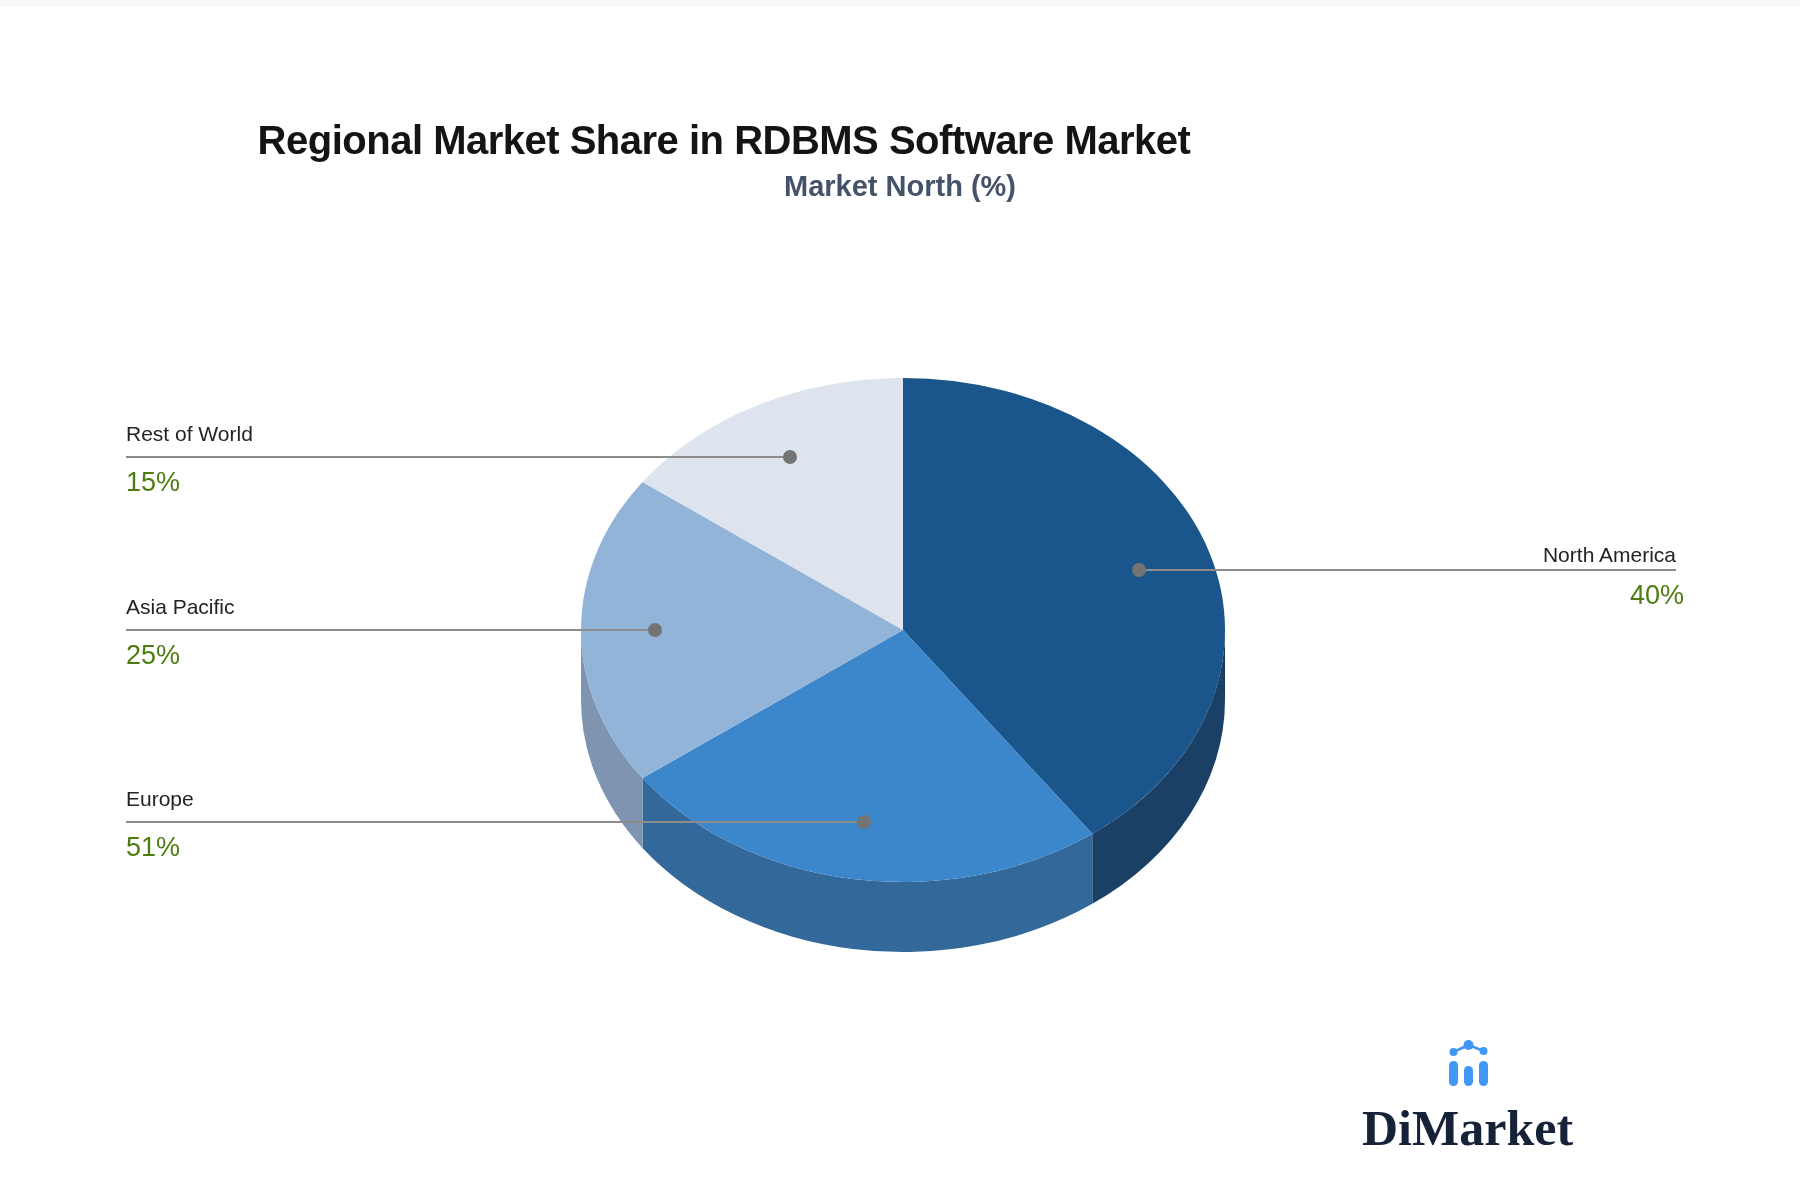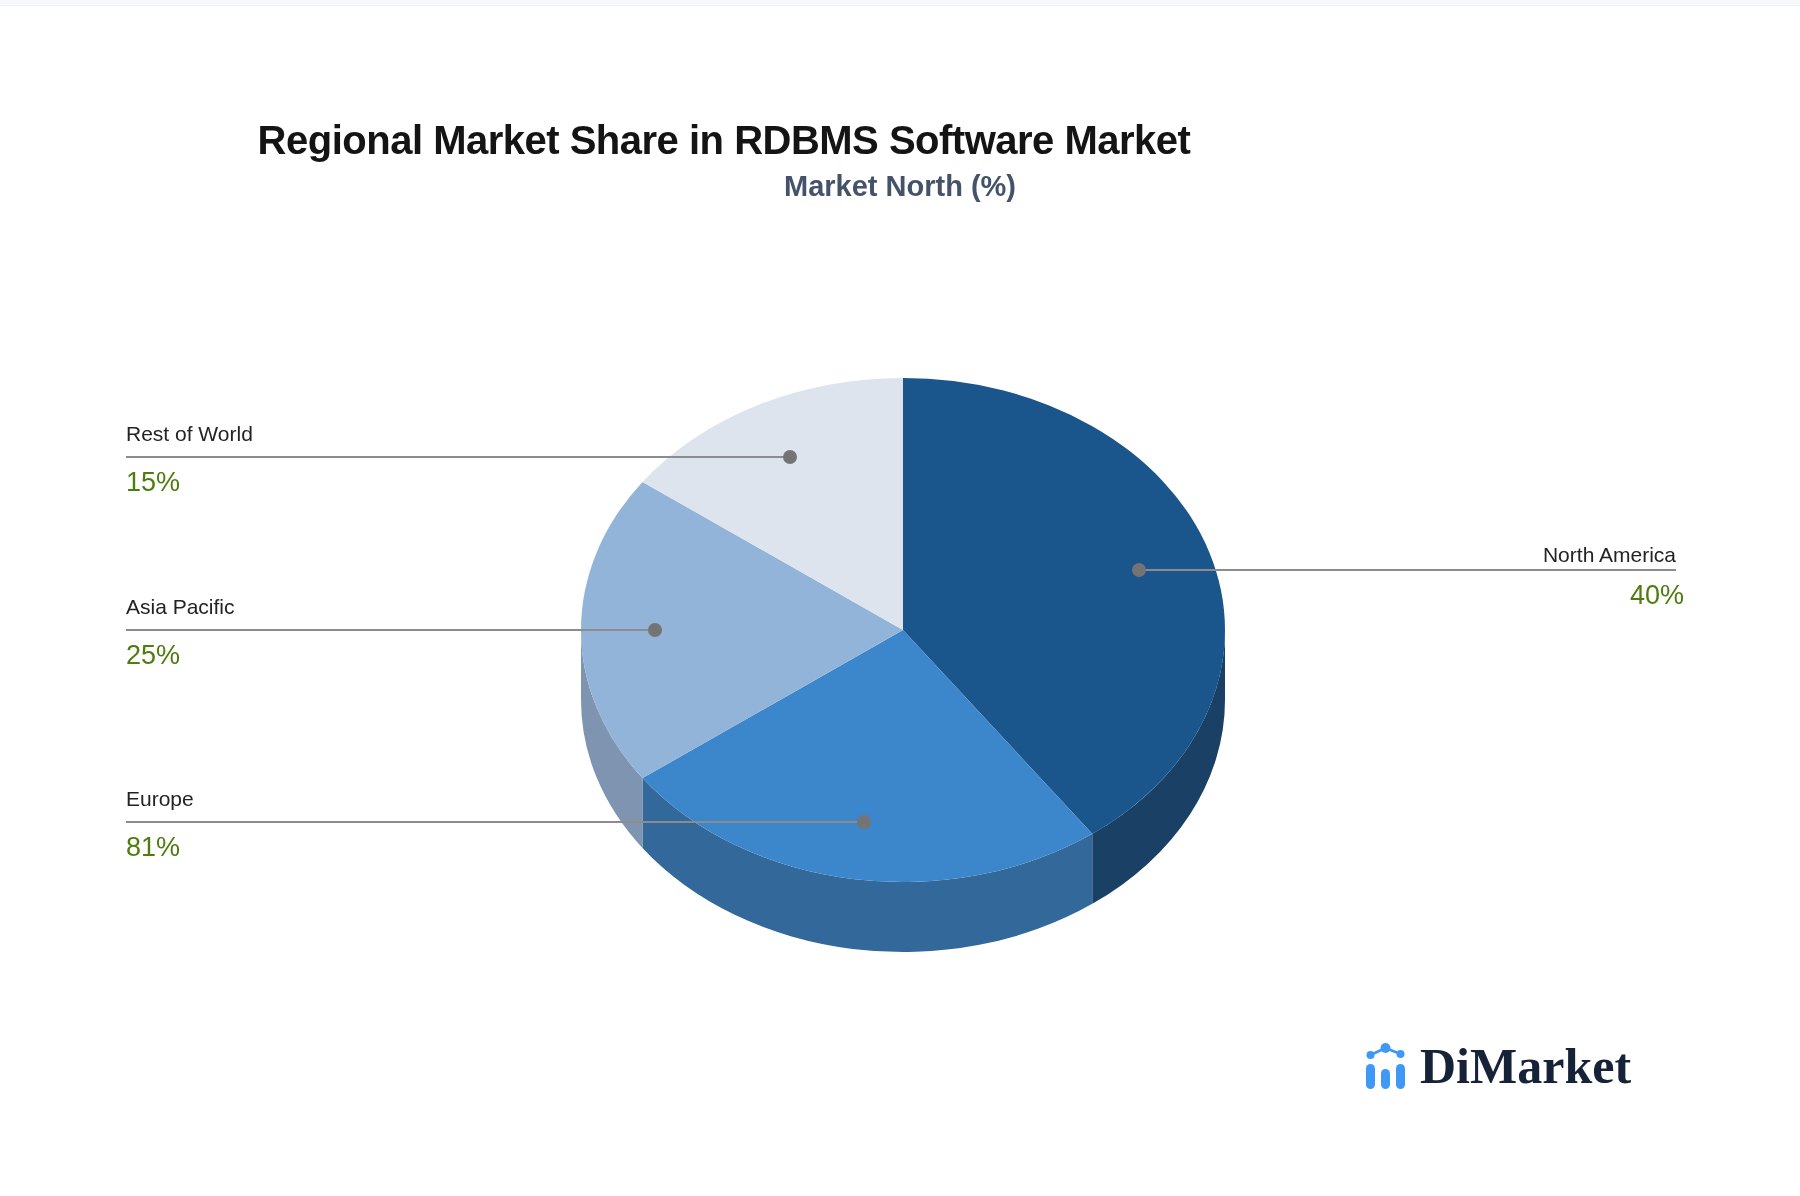--- a/index.html
+++ b/index.html
@@ -30,21 +30,21 @@
     position:absolute;
     font-size:21px;color:#232323;line-height:34px;white-space:nowrap;
   }
   .slice-label-pct{
     position:absolute;
     font-size:27px;color:#4d7c0f;line-height:34px;white-space:nowrap;
   }
   .align-right{text-align:right;}
   .brand{
     position:absolute;left:1362px;top:1038px;
-    display:flex;align-items:center;gap:12px;
+    display:flex;align-items:center;gap:12px;flex-direction:column;
   }
   .brand-name{
     font-family:"Liberation Serif", serif;
     font-weight:700;font-size:50px;color:#152238;
     line-height:56px;
   }
 </style>
 </head>
 <body>
 
@@ -68,21 +68,21 @@
     <line x1="126" y1="630" x2="655" y2="630" stroke="#8C8C8C" stroke-width="2"></line>
     <circle cx="655" cy="630" r="7" fill="#747474"></circle>
     <line x1="126" y1="457" x2="790" y2="457" stroke="#8C8C8C" stroke-width="2"></line>
     <circle cx="790" cy="457" r="7" fill="#747474"></circle>
   </svg>
 
 <div id="labels">
     <div class="slice-label-name align-right" style="top: 538px; right: 124px;">North America</div>
     <div class="slice-label-pct align-right" style="top: 578px; right: 116px;">40%</div>
     <div class="slice-label-name" style="top: 782px; left: 126px;">Europe</div>
-    <div class="slice-label-pct" style="top: 830px; left: 126px;">81%</div>
+    <div class="slice-label-pct" style="top: 830px; left: 126px;">51%</div>
     <div class="slice-label-name" style="top: 590px; left: 126px;">Asia Pacific</div>
     <div class="slice-label-pct" style="top: 638px; left: 126px;">25%</div>
     <div class="slice-label-name" style="top: 417px; left: 126px;">Rest of World</div>
     <div class="slice-label-pct" style="top: 465px; left: 126px;">15%</div>
   </div>
 
 <div class="brand">
   <svg width="46" height="50" viewBox="0 0 46 50">
     <g id="brand-icon-g">
       <rect x="4" y="23" width="9" height="25" rx="4.5" fill="#3F98F6"></rect>

